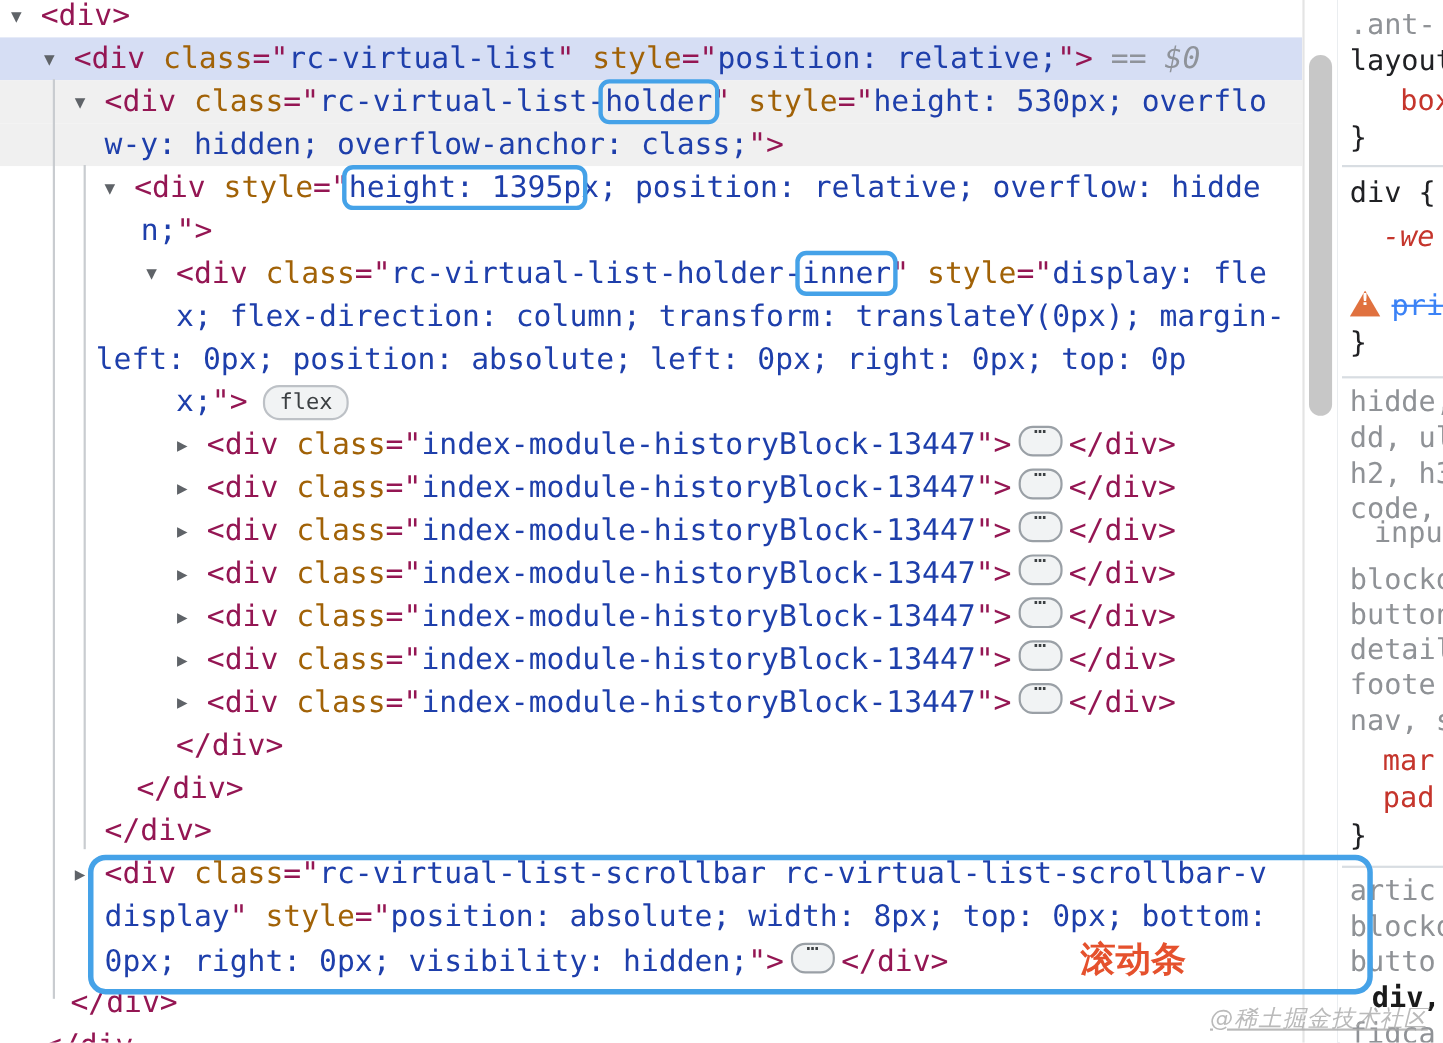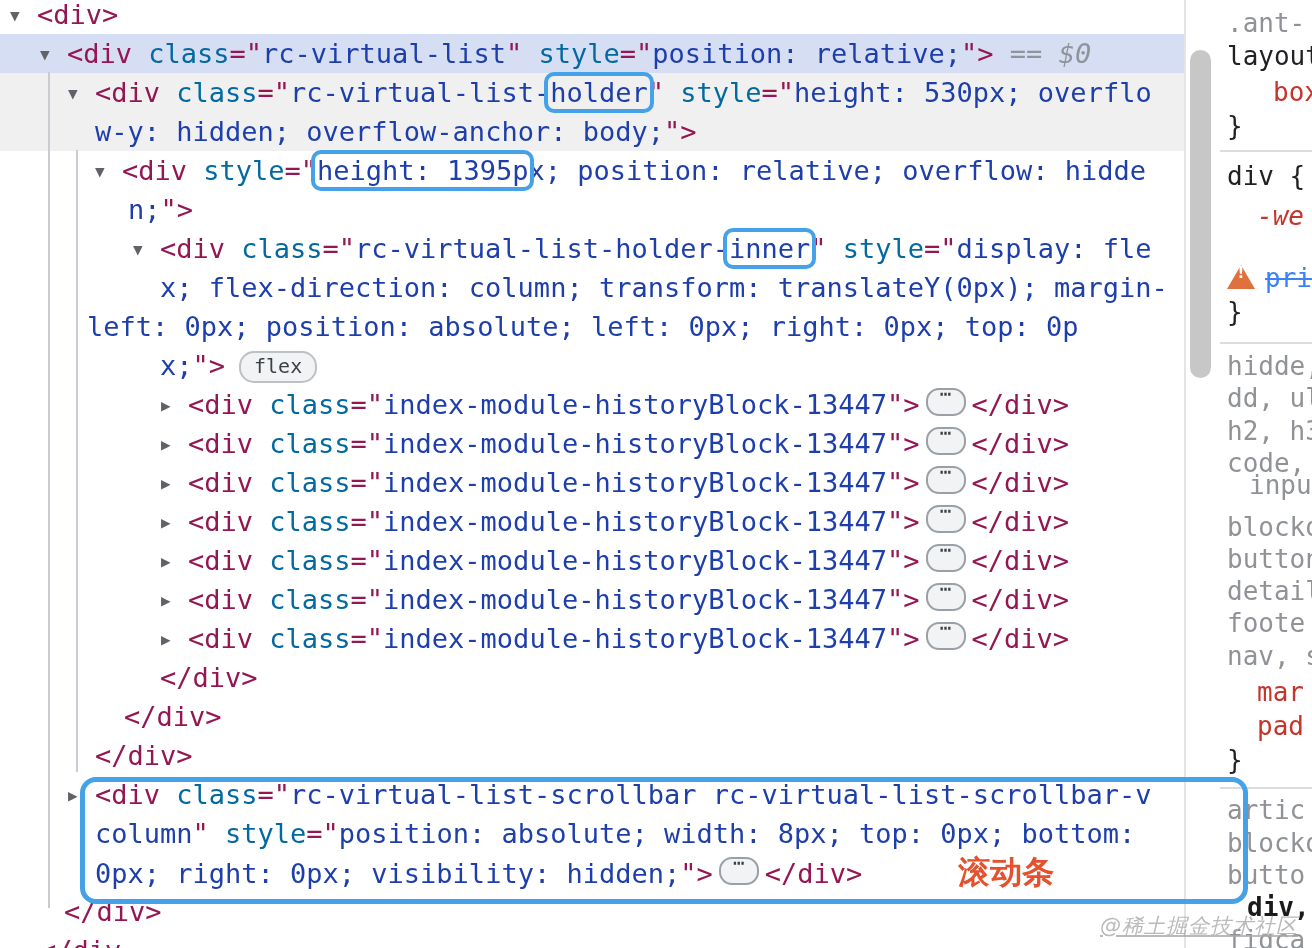--- a/index.html
+++ b/index.html
@@ -9,31 +9,31 @@
     font-family:"DejaVu Sans Mono",monospace;
   }
   
   #elements-panel{position:absolute;left:0;top:0;width:1184px;height:948px;overflow:hidden;background:#fff;}
   #tree{position:absolute;left:0;top:-5px;right:0;}
   .line{height:39px;line-height:39px;white-space:pre;font-size:27px;letter-spacing:0;}
   .line.bg-selected{background:#d6def4;}
   .line.bg-hover{background:#f0f0f0;}
   .seg{display:inline;}
   .c-tag{color:#941653;}
-  .c-attr{color:#0369a1;}
+  .c-attr{color:#a16207;}
   .c-val{color:#1e3fab;}
   .c-dim{color:#8f939a;}
   .c-dim-italic{color:#8f939a;font-style:italic;}
   .c-arrow-down,.c-arrow-right{display:inline-block;width:27px;color:#5f6368;font-size:16px;vertical-align:3px;}
   .c-arrow-down::before{content:"\25BC";}
   .c-arrow-right::before{content:"\25B6";}
   .c-ellipsis{display:inline-block;width:36px;height:24px;margin:0 6px;background:#f1f3f4;border:2px solid #9aa0a6;border-radius:13px;vertical-align:-2px;position:relative;}
   .c-ellipsis::before{content:"\22EF";position:absolute;left:0;right:0;top:-9px;text-align:center;font-size:19px;line-height:24px;color:#3c4043;}
   .c-badge{display:inline-block;margin-left:14px;padding:0 13px;height:28px;line-height:26px;background:#f1f3f4;border:2px solid #bdc1c6;border-radius:15px;color:#3c4043;font-size:20px;vertical-align:2px;}
-  .c-annotation{color:#e5512d;margin-left:96px;font-family:"DejaVu Sans",sans-serif;font-weight:700;font-size:32px;}
+  .c-annotation{color:#e5512d;margin-left:120px;font-family:"DejaVu Sans",sans-serif;font-weight:700;font-size:32px;}
   .boxed{position:relative;}
   .boxed::after{content:"";position:absolute;left:-6px;right:-6px;top:-5px;bottom:-5px;border:4px solid #45a2e8;border-radius:10px;pointer-events:none;}
   .guide{position:absolute;width:2px;background:#c9ccd0;}
   
   #callout-box{position:absolute;border:5px solid #45a2e8;border-radius:16px;pointer-events:none;z-index:6;background:transparent;}
   
   #tree-scroll-track{position:absolute;top:0;height:948px;background:#fff;border-left:2px solid #e4e4e4;border-right:2px solid #e4e4e4;}
   #tree-scroll-thumb{position:absolute;background:#c7c7c7;border-radius:11px;}
   
   #panel-divider{position:absolute;top:0;height:948px;width:2px;background:#b9c6d2;}
@@ -53,39 +53,39 @@
   #watermark{position:absolute;right:14px;bottom:8px;z-index:9;color:#a9a9a9;opacity:.8;font-size:21px;font-style:italic;font-family:"DejaVu Sans",sans-serif;letter-spacing:1px;pointer-events:none;text-decoration:underline;}
 </style>
 </head>
 <body>
 
 <div id="elements-panel">
   <div id="tree">
       <div class="line" style="padding-left: 10px;"><span class="seg c-arrow-down"></span><span class="seg c-tag">&lt;div&gt;</span></div>
       <div class="line bg-selected" style="padding-left: 40px;"><span class="seg c-arrow-down"></span><span class="seg c-tag">&lt;div </span><span class="seg c-attr">class</span><span class="seg c-tag">="</span><span class="seg c-val">rc-virtual-list</span><span class="seg c-tag">" </span><span class="seg c-attr">style</span><span class="seg c-tag">="</span><span class="seg c-val">position: relative;</span><span class="seg c-tag">"&gt;</span><span class="seg c-dim"> == </span><span class="seg c-dim-italic">$0</span></div>
       <div class="line bg-hover" style="padding-left: 68px;"><span class="seg c-arrow-down"></span><span class="seg c-tag">&lt;div </span><span class="seg c-attr">class</span><span class="seg c-tag">="</span><span class="seg c-val">rc-virtual-list-</span><span class="seg c-val boxed">holder</span><span class="seg c-tag">" </span><span class="seg c-attr">style</span><span class="seg c-tag">="</span><span class="seg c-val">height: 530px; overflo</span></div>
-      <div class="line bg-hover" style="padding-left: 95px;"><span class="seg c-val">w-y: hidden; overflow-anchor: body;</span><span class="seg c-tag">"&gt;</span></div>
+      <div class="line bg-hover" style="padding-left: 95px;"><span class="seg c-val">w-y: hidden; overflow-anchor: class;</span><span class="seg c-tag">"&gt;</span></div>
       <div class="line" style="padding-left: 95px;"><span class="seg c-arrow-down"></span><span class="seg c-tag">&lt;div </span><span class="seg c-attr">style</span><span class="seg c-tag">="</span><span class="seg c-val boxed">height: 1395p</span><span class="seg c-val">x; position: relative; overflow: hidde</span></div>
       <div class="line" style="padding-left: 128px;"><span class="seg c-val">n;</span><span class="seg c-tag">"&gt;</span></div>
       <div class="line" style="padding-left: 133px;"><span class="seg c-arrow-down"></span><span class="seg c-tag">&lt;div </span><span class="seg c-attr">class</span><span class="seg c-tag">="</span><span class="seg c-val">rc-virtual-list-holder-</span><span class="seg c-val boxed">inner</span><span class="seg c-tag">" </span><span class="seg c-attr">style</span><span class="seg c-tag">="</span><span class="seg c-val">display: fle</span></div>
       <div class="line" style="padding-left: 160px;"><span class="seg c-val">x; flex-direction: column; transform: translateY(0px); margin-</span></div>
       <div class="line" style="padding-left: 87px;"><span class="seg c-val">left: 0px; position: absolute; left: 0px; right: 0px; top: 0p</span></div>
       <div class="line" style="padding-left: 160px;"><span class="seg c-val">x;</span><span class="seg c-tag">"&gt;</span><span class="seg c-badge">flex</span></div>
       <div class="line" style="padding-left: 161px;"><span class="seg c-arrow-right"></span><span class="seg c-tag">&lt;div </span><span class="seg c-attr">class</span><span class="seg c-tag">="</span><span class="seg c-val">index-module-historyBlock-13447</span><span class="seg c-tag">"&gt;</span><span class="seg c-ellipsis"></span><span class="seg c-tag">&lt;/div&gt;</span></div>
       <div class="line" style="padding-left: 161px;"><span class="seg c-arrow-right"></span><span class="seg c-tag">&lt;div </span><span class="seg c-attr">class</span><span class="seg c-tag">="</span><span class="seg c-val">index-module-historyBlock-13447</span><span class="seg c-tag">"&gt;</span><span class="seg c-ellipsis"></span><span class="seg c-tag">&lt;/div&gt;</span></div>
       <div class="line" style="padding-left: 161px;"><span class="seg c-arrow-right"></span><span class="seg c-tag">&lt;div </span><span class="seg c-attr">class</span><span class="seg c-tag">="</span><span class="seg c-val">index-module-historyBlock-13447</span><span class="seg c-tag">"&gt;</span><span class="seg c-ellipsis"></span><span class="seg c-tag">&lt;/div&gt;</span></div>
       <div class="line" style="padding-left: 161px;"><span class="seg c-arrow-right"></span><span class="seg c-tag">&lt;div </span><span class="seg c-attr">class</span><span class="seg c-tag">="</span><span class="seg c-val">index-module-historyBlock-13447</span><span class="seg c-tag">"&gt;</span><span class="seg c-ellipsis"></span><span class="seg c-tag">&lt;/div&gt;</span></div>
       <div class="line" style="padding-left: 161px;"><span class="seg c-arrow-right"></span><span class="seg c-tag">&lt;div </span><span class="seg c-attr">class</span><span class="seg c-tag">="</span><span class="seg c-val">index-module-historyBlock-13447</span><span class="seg c-tag">"&gt;</span><span class="seg c-ellipsis"></span><span class="seg c-tag">&lt;/div&gt;</span></div>
       <div class="line" style="padding-left: 161px;"><span class="seg c-arrow-right"></span><span class="seg c-tag">&lt;div </span><span class="seg c-attr">class</span><span class="seg c-tag">="</span><span class="seg c-val">index-module-historyBlock-13447</span><span class="seg c-tag">"&gt;</span><span class="seg c-ellipsis"></span><span class="seg c-tag">&lt;/div&gt;</span></div>
       <div class="line" style="padding-left: 161px;"><span class="seg c-arrow-right"></span><span class="seg c-tag">&lt;div </span><span class="seg c-attr">class</span><span class="seg c-tag">="</span><span class="seg c-val">index-module-historyBlock-13447</span><span class="seg c-tag">"&gt;</span><span class="seg c-ellipsis"></span><span class="seg c-tag">&lt;/div&gt;</span></div>
       <div class="line" style="padding-left: 160px;"><span class="seg c-tag">&lt;/div&gt;</span></div>
       <div class="line" style="padding-left: 124px;"><span class="seg c-tag">&lt;/div&gt;</span></div>
       <div class="line" style="padding-left: 95px;"><span class="seg c-tag">&lt;/div&gt;</span></div>
       <div class="line" style="padding-left: 68px;"><span class="seg c-arrow-right"></span><span class="seg c-tag">&lt;div </span><span class="seg c-attr">class</span><span class="seg c-tag">="</span><span class="seg c-val">rc-virtual-list-scrollbar rc-virtual-list-scrollbar-v</span></div>
-      <div class="line" style="padding-left: 95px;"><span class="seg c-val">column</span><span class="seg c-tag">" </span><span class="seg c-attr">style</span><span class="seg c-tag">="</span><span class="seg c-val">position: absolute; width: 8px; top: 0px; bottom:</span></div>
+      <div class="line" style="padding-left: 95px;"><span class="seg c-val">display</span><span class="seg c-tag">" </span><span class="seg c-attr">style</span><span class="seg c-tag">="</span><span class="seg c-val">position: absolute; width: 8px; top: 0px; bottom:</span></div>
       <div class="line" style="padding-left: 95px;"><span class="seg c-val">0px; right: 0px; visibility: hidden;</span><span class="seg c-tag">"&gt;</span><span class="seg c-ellipsis"></span><span class="seg c-tag">&lt;/div&gt;</span><span class="seg c-annotation">滚动条</span></div>
       <div class="line" style="padding-left: 64px;"><span class="seg c-tag">&lt;/div&gt;</span></div>
       <div class="line" style="padding-left: 40px;"><span class="seg c-tag">&lt;/div</span></div>
     </div>
 <div class="guide" style="left: 48px; top: 72px; height: 836px;"></div>
     <div class="guide" style="left: 76px; top: 150px; height: 622px;"></div>
   </div>
 
 <div id="callout-box" style="left: 80px; top: 777px; width: 1158px; height: 117px;"></div>
 

